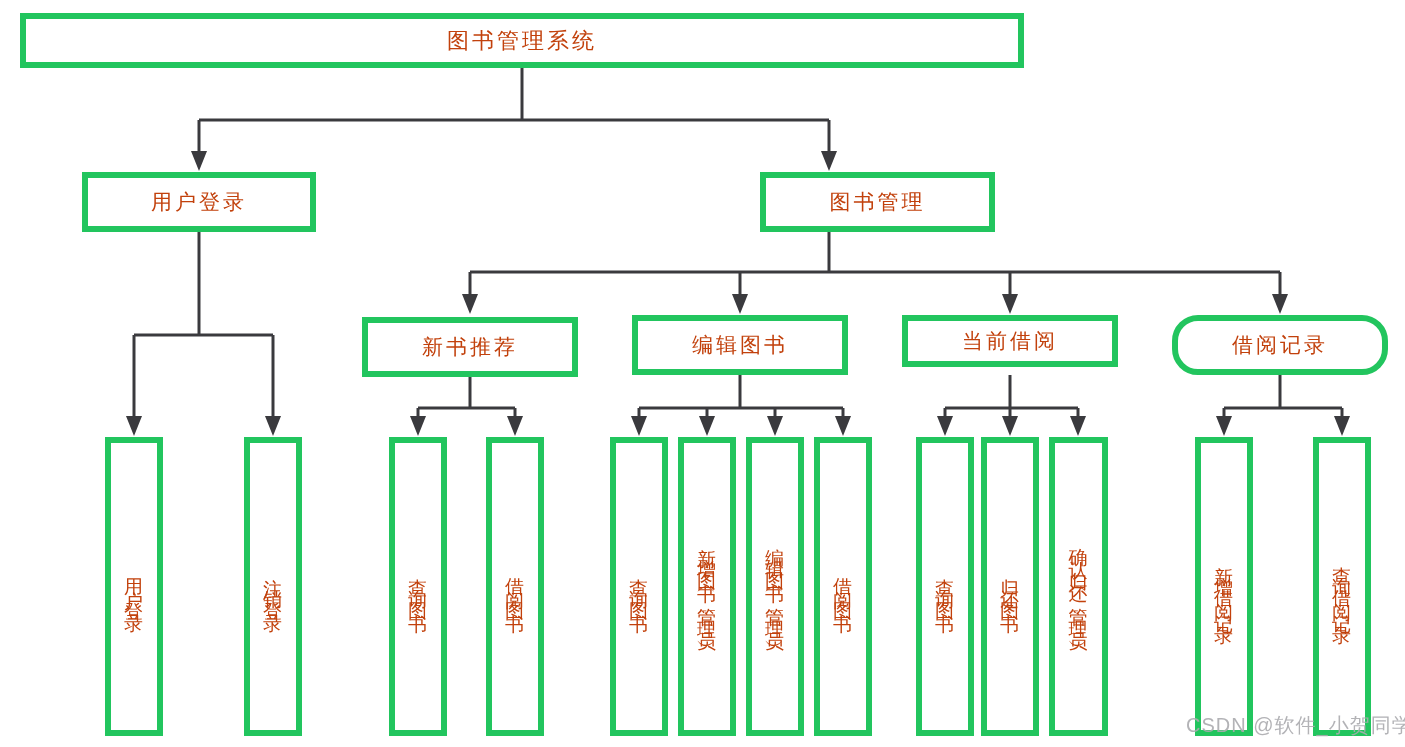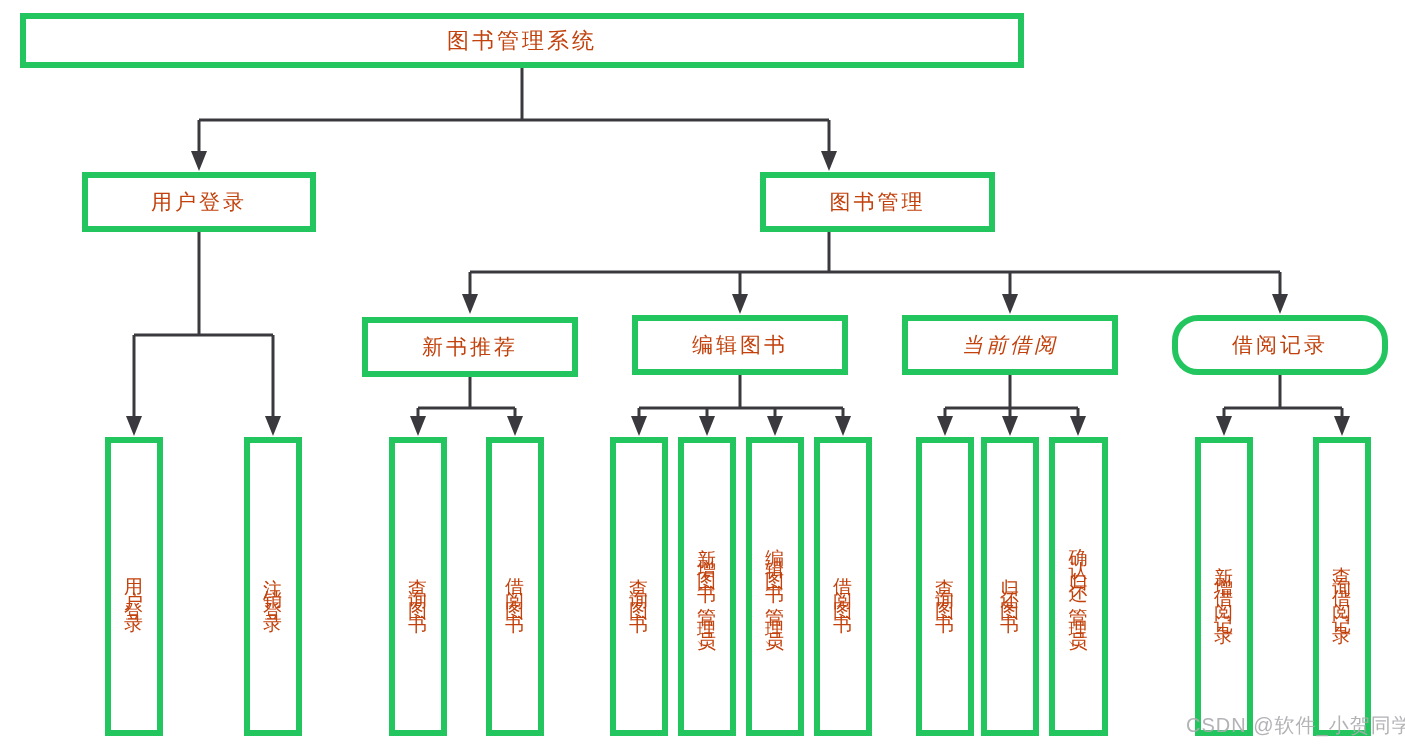--- a/index.html
+++ b/index.html
@@ -134,21 +134,21 @@
   <div class="node h" style="left:712px; top:172px; width:235px; height:60px;margin-left:48px;">
     <span>图书管理</span>
   </div>
 
   <div class="node h" style="left:362px; top:317px; width:216px; height:60px;">
     <span>新书推荐</span>
   </div>
   <div class="node h" style="left:632px; top:315px; width:216px; height:60px;">
     <span>编辑图书</span>
   </div>
-  <div class="node h" style="left:902px; top:315px; width:216px; height:60px;font-style:italic;">
+  <div class="node h" style="left:902px; top:315px; width:216px; height:52px;">
     <span>当前借阅</span>
   </div>
   <div class="node h" style="left:1172px; top:315px; width:216px; height:60px;border-radius:26px;">
     <span>借阅记录</span>
   </div>
 
   <div class="node v" style="left:105px; top:437px; width:58px; height:299px;">
     <span>用户登录</span>
   </div>
   <div class="node v" style="left:244px; top:437px; width:58px; height:299px;">

